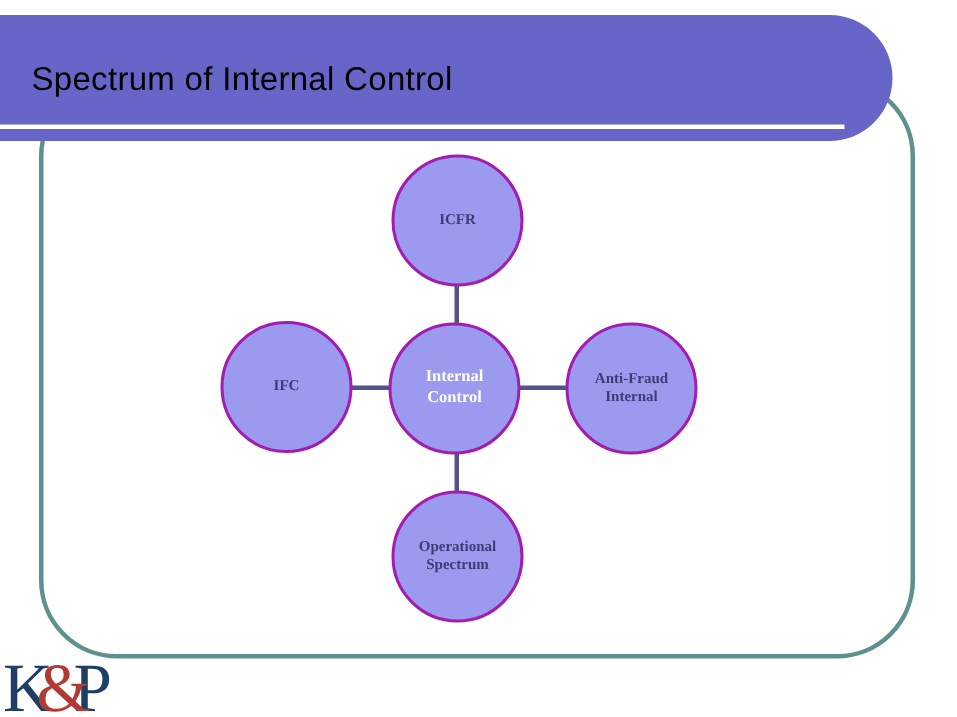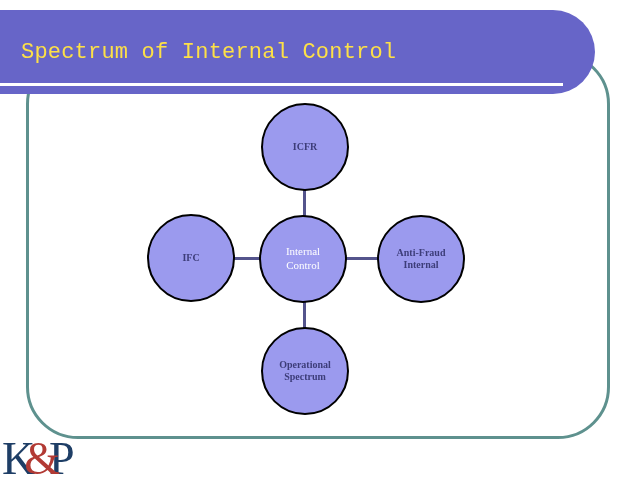--- a/index.html
+++ b/index.html
@@ -19,40 +19,40 @@
     position:absolute;left:0;top:10px;width:595px;height:84px;
     background:#6765c8;border-radius:0 42px 42px 0;
     z-index:3;
   }
   .header-underline{
     position:absolute;left:0;top:73px;width:563px;height:3px;
     background:#ffffff;
   }
   .header-title{
     position:absolute;left:21px;top:30px;
-    color:#fde047;font-size:22px;letter-spacing:0.2px;
-    font-family:Liberation Mono, monospace;
+    color:#000000;font-size:22px;letter-spacing:0.2px;
+    font-family:Liberation Sans, sans-serif;
   }
   
   .connector{position:absolute;background:#54548c;z-index:2;}
   .connector.v{left:303px;top:147px;width:2.5px;height:224px;}
   .connector.h{left:191px;top:257px;width:230px;height:2.5px;}
   
   .node{
     position:absolute;width:84px;height:84px;border-radius:50%;
-    background:#9b9aee;border:2px solid #000000;
+    background:#9b9aee;border:2px solid #a21caf;
     display:flex;align-items:center;justify-content:center;text-align:center;
     z-index:2;box-sizing:content-box;
   }
   .node .node-label{
     font-size:10px;font-weight:bold;color:#3d3d79;line-height:1.25;
     width:70px;
   }
   .node.center .node-label{
-    color:#ffffff;font-weight:normal;font-size:11px;
+    color:#ffffff;font-weight:bold;font-size:11px;
   }
   .node.top{left:261px;top:103px;}
   .node.center{left:259px;top:215px;}
   .node.left{left:147px;top:214px;text-align:center;}
   .node.right{left:377px;top:215px;}
   .node.bottom{left:261px;top:327px;}
   
   .logo{
     position:absolute;left:2px;top:436px;height:46px;
     display:flex;align-items:flex-start;z-index:4;

